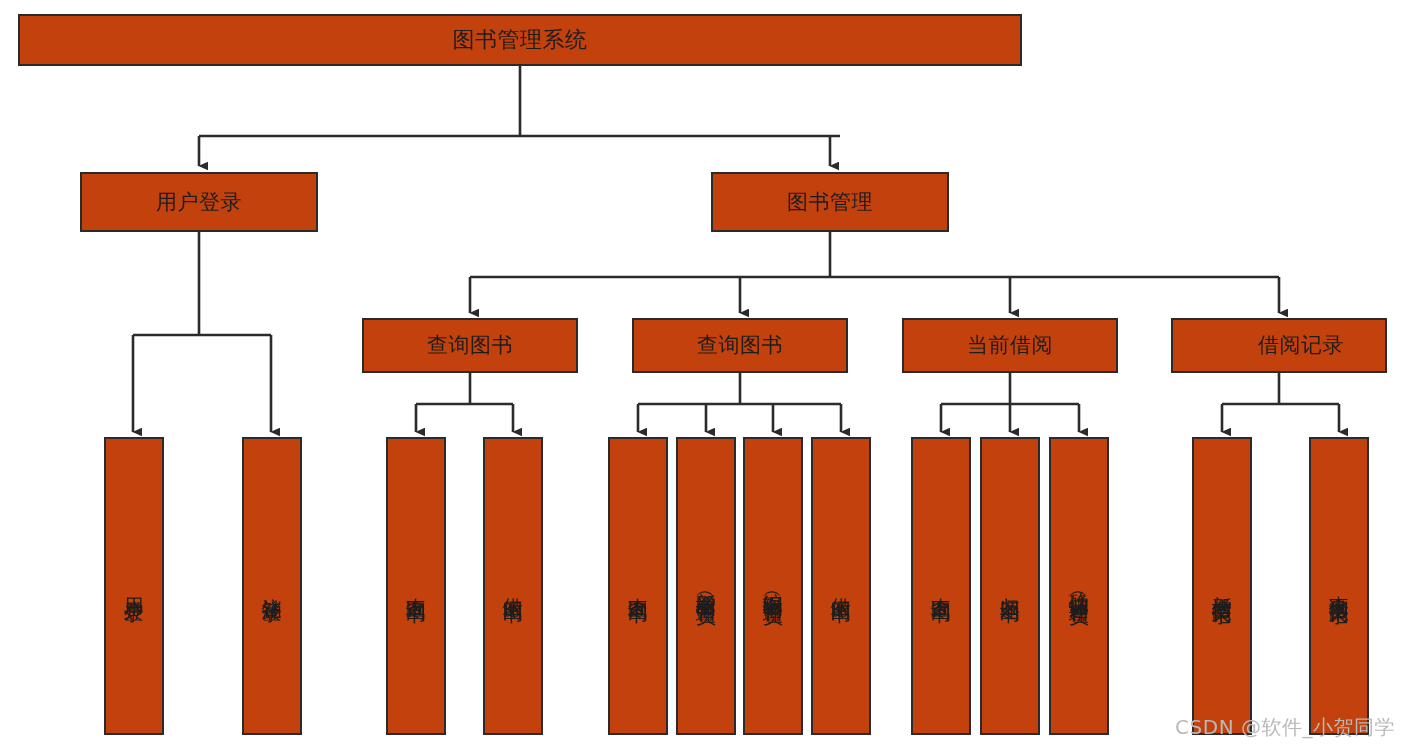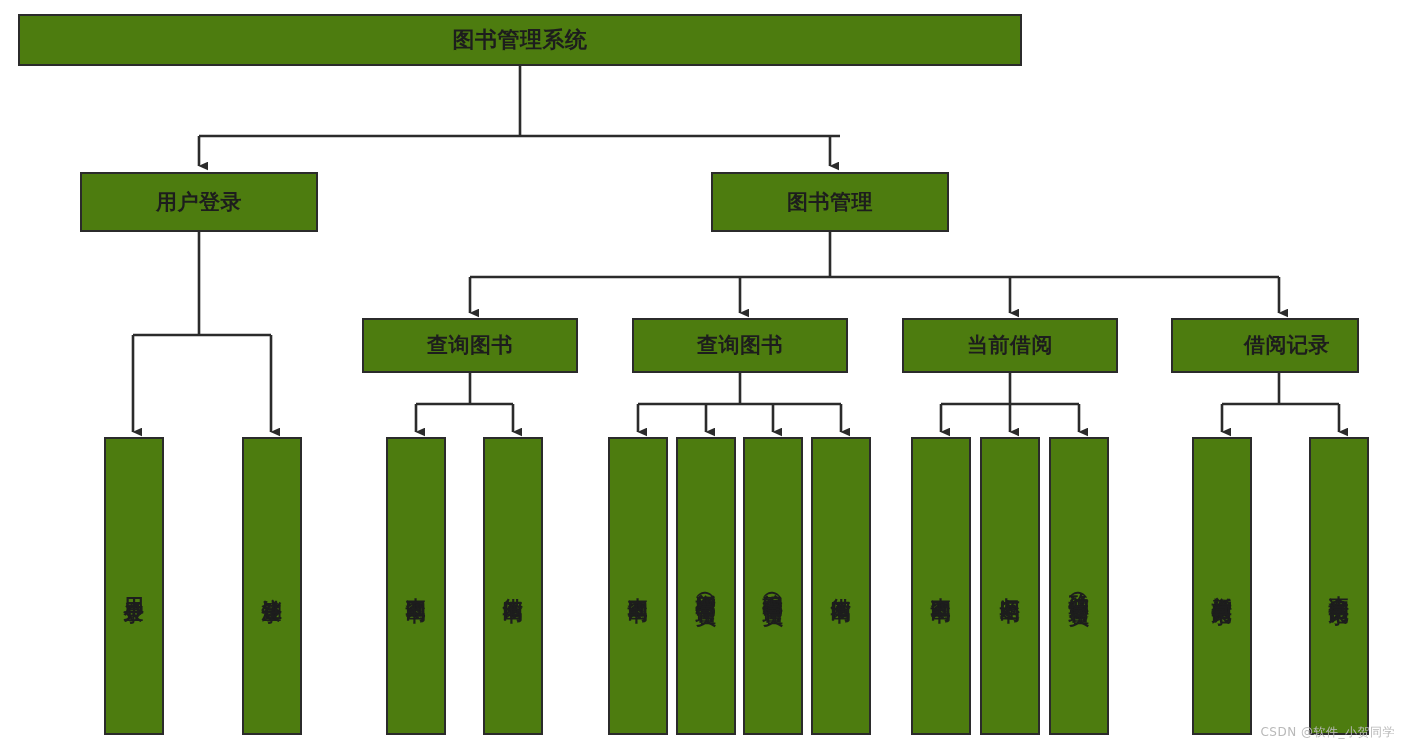--- a/index.html
+++ b/index.html
@@ -22,27 +22,26 @@
     position: absolute;
     left: 0;
     top: 0;
     width: 1405px;
     height: 747px;
     pointer-events: none;
   }
   .node {
     position: absolute;
     box-sizing: border-box;
-    background: #4d7c0f;
+    background: #c2410c;
     border: 2px solid #2b2b2b;
     display: flex;
     align-items: center;
     justify-content: center;
     color: #1d1d1d;
-    font-weight: bold;
   }
   .node-label {
     display: block;
     text-align: center;
     line-height: 1.18;
     letter-spacing: 0.5px;
     white-space: nowrap;
   }
   .node.horizontal .node-label {
     font-size: 21px;
@@ -60,21 +59,21 @@
     font-size: 20px;
     line-height: 1.12;
     letter-spacing: 2px;
     white-space: nowrap;
     max-height: 272px;
   }
   #watermark {
     position: absolute;
     right: 10px;
     bottom: 6px;
-    font-size: 12px;
+    font-size: 20px;
     color: #b9b9b9;
     letter-spacing: 0.5px;
     white-space: nowrap;
     user-select: none;
   }
 </style>
 </head>
 <body>
 
 <div id="diagram-root">
@@ -146,21 +145,21 @@
   </div>
 
   <div class="node horizontal" style="left:632px; top:318px; width:216px; height:55px;">
     <span class="node-label">查询图书</span>
   </div>
 
   <div class="node horizontal" style="left:902px; top:318px; width:216px; height:55px;">
     <span class="node-label">当前借阅</span>
   </div>
 
-  <div class="node horizontal" style="left:1171px; top:318px; width:188px; height:55px;padding-left:44px;">
+  <div class="node horizontal" style="left:1171px; top:318px; width:216px; height:55px;padding-left:44px;">
     <span class="node-label">借阅记录</span>
   </div>
 
   <div class="node vertical" style="left:104px; top:437px; width:60px; height:298px;">
     <span class="node-label">用户登录</span>
   </div>
 
   <div class="node vertical" style="left:242px; top:437px; width:60px; height:298px;">
     <span class="node-label">注销登录</span>
   </div>

